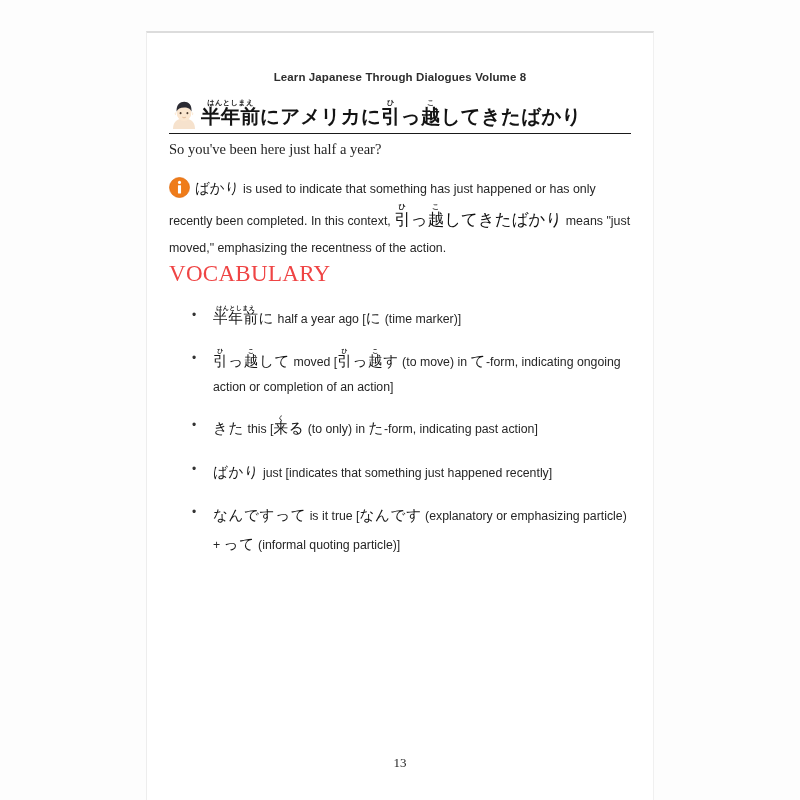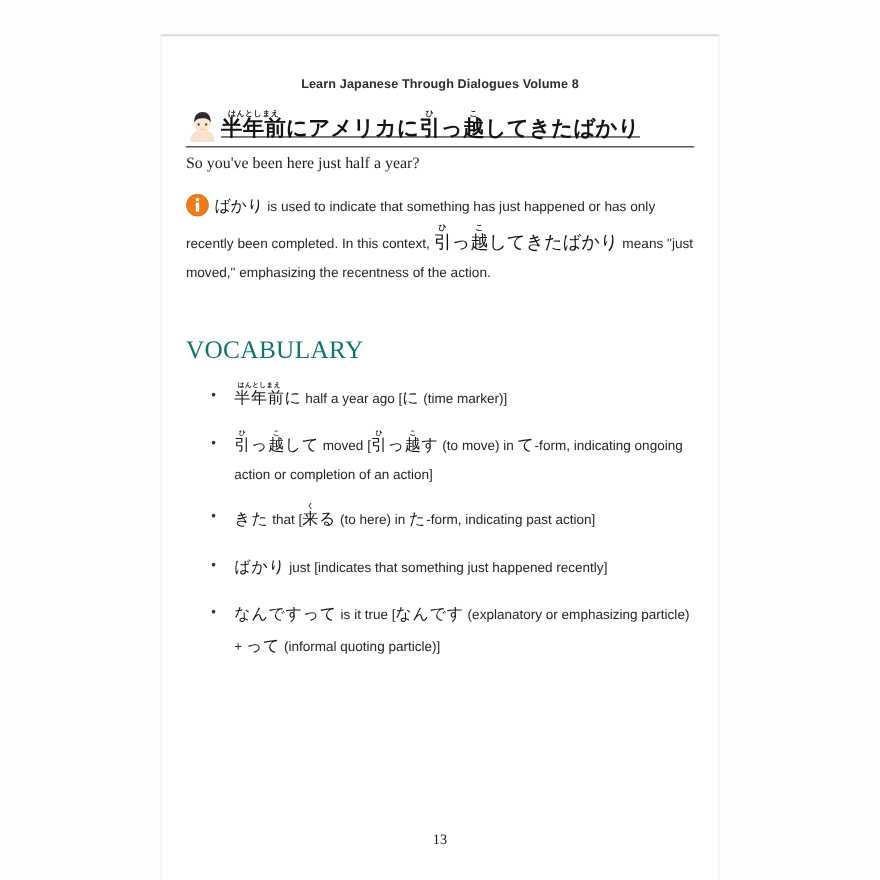--- a/index.html
+++ b/index.html
@@ -52,21 +52,20 @@
     padding-bottom: 2px;
   }
 
   .title-line {
     font-family: "DejaVu Sans", sans-serif;
     font-size: 19.5px;
     font-weight: bold;
     color: #141414;
     line-height: 1.42;
     letter-spacing: 0.2px;
-    text-decoration: underline;
   }
 
   .avatar {
     display: inline-block;
     vertical-align: -7px;
     width: 30px;
     height: 30px;
     margin-right: 2px;
     position: relative;
   }
@@ -120,22 +119,21 @@
     font-family: "DejaVu Sans", sans-serif;
     font-size: 16.5px;
     color: #111111;
   }
 
   
   .voc-heading {
     font-family: "Liberation Serif", serif;
     font-size: 23px;
     font-weight: normal;
-    color: #0f766e;
-    margin-top: 44px;
+    color: #ef4444;
     letter-spacing: 0.3px;
   }
 
   ul.voc {
     margin: 16px 0 0 0;
     padding-left: 44px;
     list-style: none;
   }
 
   ul.voc > li {
@@ -218,21 +216,21 @@
       <li>
         <span class="jp"><ruby><span>半年前</span><rt>はんとしまえ</rt></ruby><span>に</span></span><span> half a year ago [</span><span class="jp">に</span><span> (time marker)]</span>
       </li>
 
 
       <li>
         <span class="jp"><ruby><span>引</span><rt>ひ</rt></ruby><span>っ</span><ruby><span>越</span><rt>こ</rt></ruby><span>して</span></span><span> moved [</span><span class="jp"><ruby><span>引</span><rt>ひ</rt></ruby><span>っ</span><ruby><span>越</span><rt>こ</rt></ruby><span>す</span></span><span> (to move) in </span><span class="jp">て</span><span>-form, indicating ongoing action or completion of an action]</span>
       </li>
 
       <li>
-        <span class="jp">きた</span><span> that [</span><span class="jp"><ruby><span>来</span><rt>く</rt></ruby><span>る</span></span><span> (to here) in </span><span class="jp">た</span><span>-form, indicating past action]</span>
+        <span class="jp">きた</span><span> this [</span><span class="jp"><ruby><span>来</span><rt>く</rt></ruby><span>る</span></span><span> (to only) in </span><span class="jp">た</span><span>-form, indicating past action]</span>
       </li>
 
       <li>
         <span class="jp">ばかり</span><span> just [indicates that something just happened recently]</span>
       </li>
 
       <li>
         <span class="jp">なんですって</span><span> is it true [</span><span class="jp">なんです</span><span> (explanatory or emphasizing particle) + </span><span class="jp">って</span><span> (informal quoting particle)]</span>
       </li>
     </ul>

